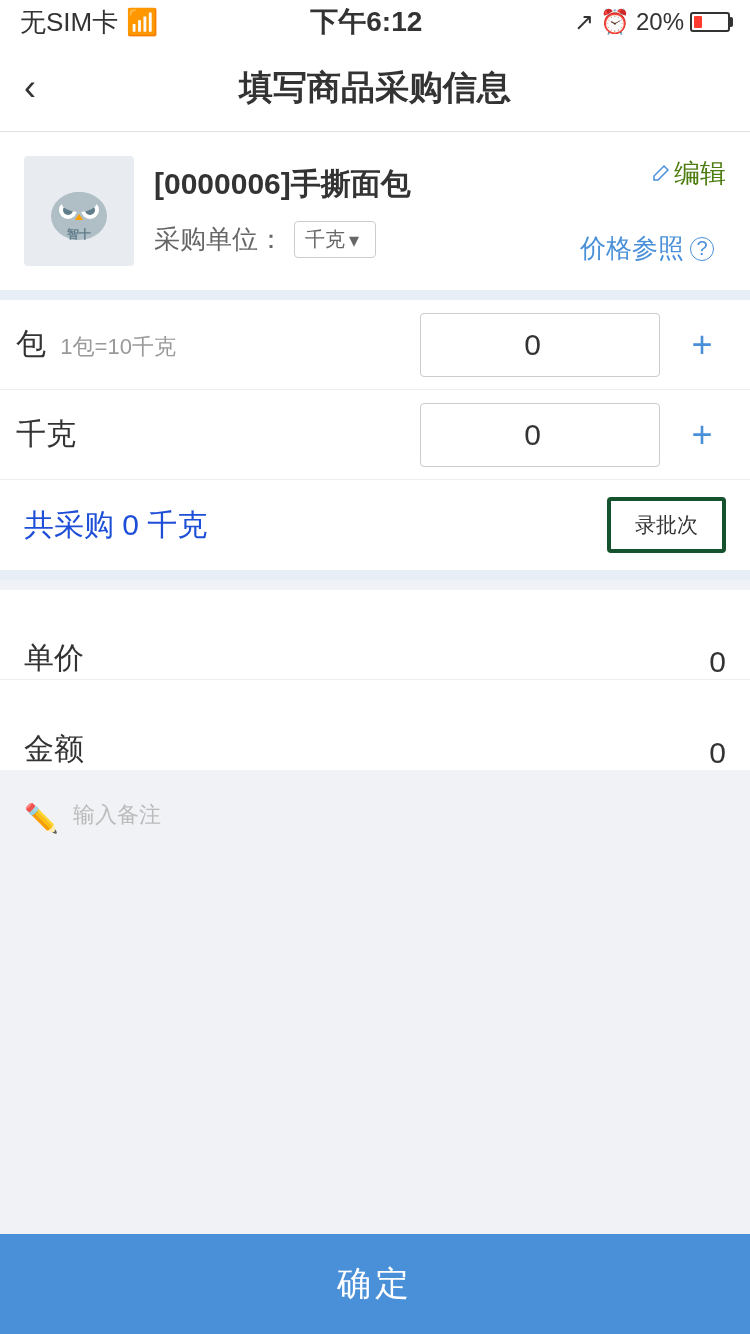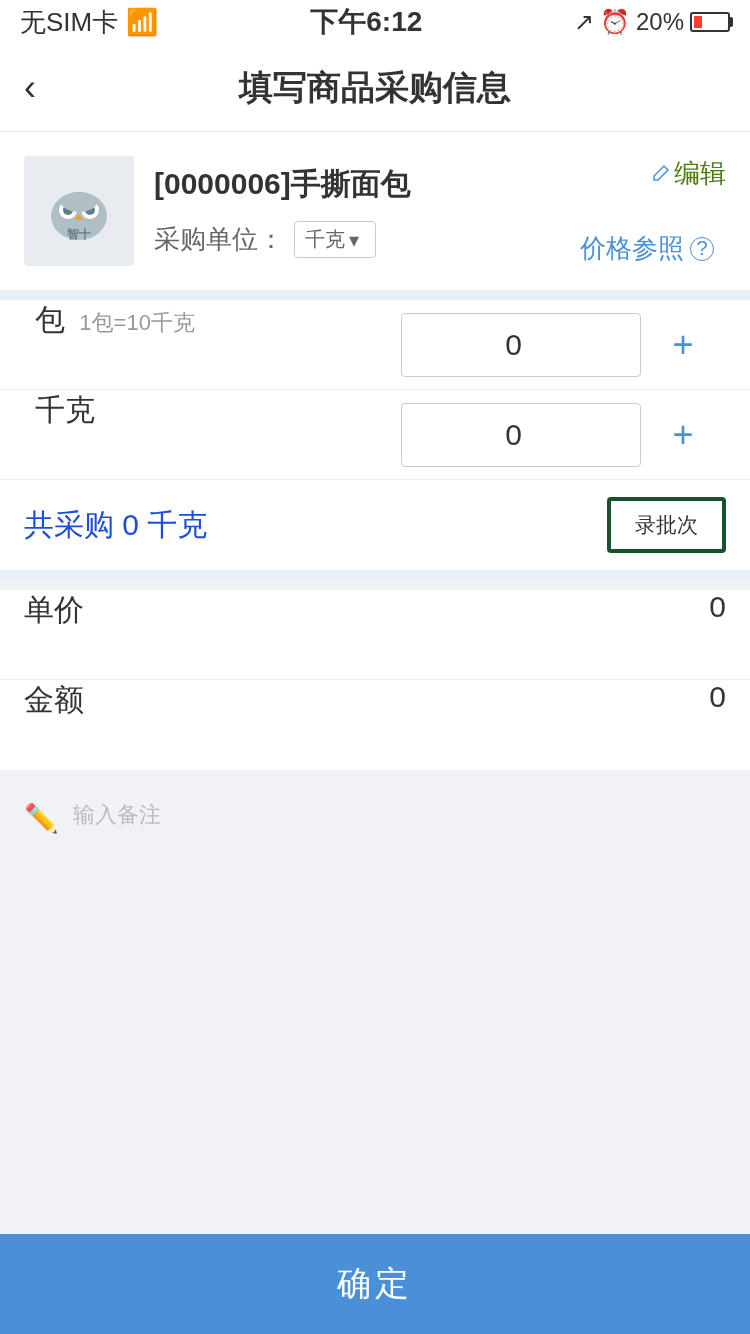--- a/index.html
+++ b/index.html
@@ -125,21 +125,22 @@
     }
     .divider-blue {
       height: 10px;
       background: #e8eef5;
     }
 
     
     .form-section { background: #fff; }
     .form-row {
       display: flex;
-      padding: 0 35px;
+      align-items: center;
+      padding: 0 16px;
       min-height: 90px;
       border-bottom: 1px solid #eee;
     }
     .form-label {
       min-width: 120px;
       font-size: 30px;
       color: #333;
     }
     .form-label-sub {
       font-size: 22px;
@@ -193,21 +194,21 @@
       font-size: 21px;
       color: #333;
       background: #fff;
       cursor: pointer;
     }
 
     
     .price-section { background: #fff; margin-top: 10px; }
     .price-row {
       display: flex;
-      align-items: flex-start;
+      align-items: flex-end;
       justify-content: space-between;
       padding: 0 24px;
       min-height: 90px;
       border-bottom: 1px solid #eee;
       font-size: 30px;
       color: #333;
     }
     .price-row:last-child { border-bottom: none; }
     .price-val { font-size: 30px; color: #333; }
 

